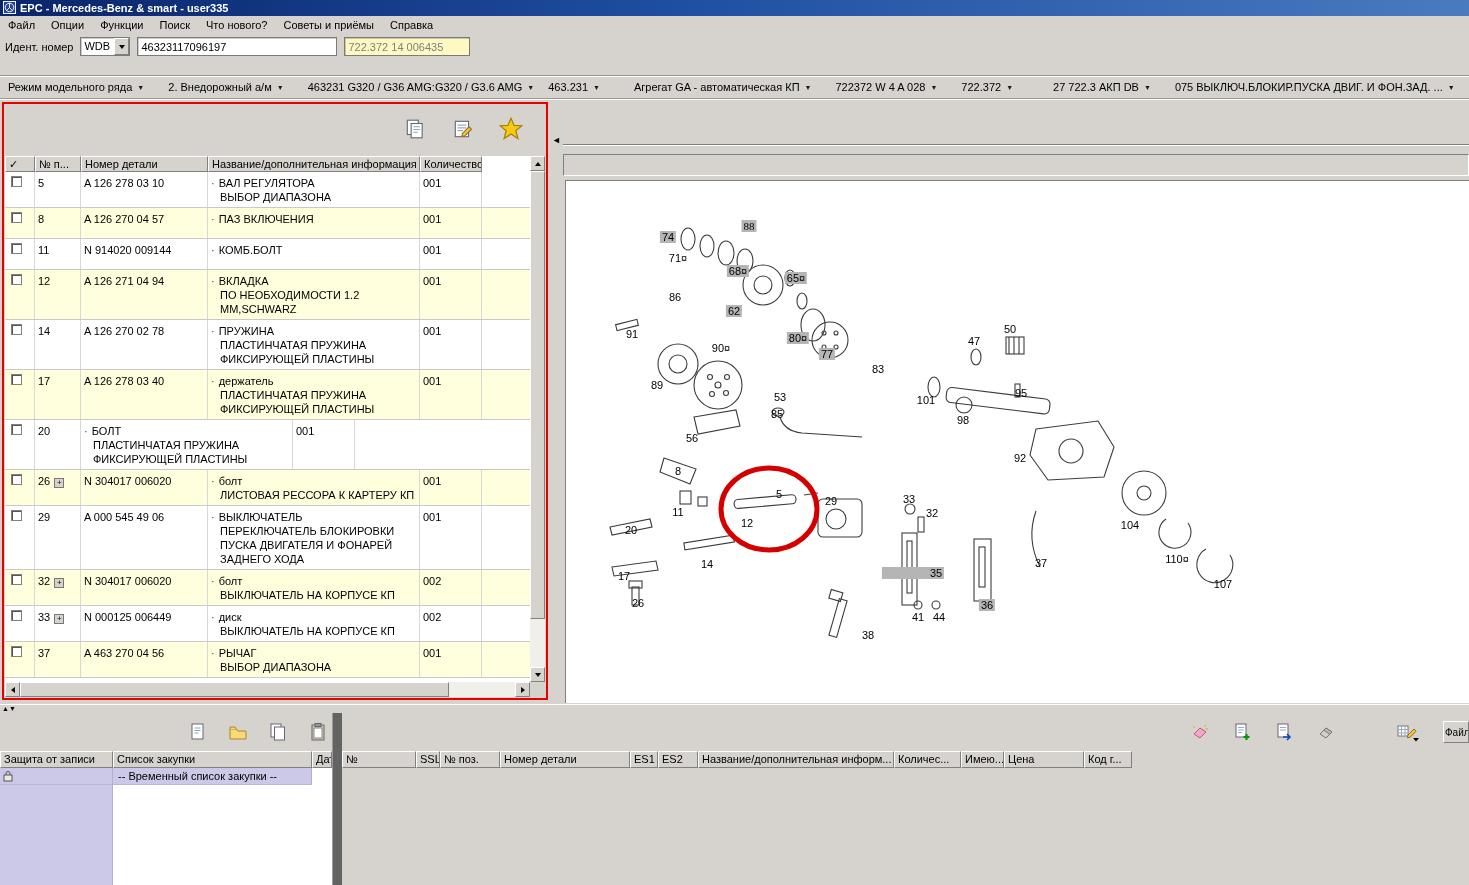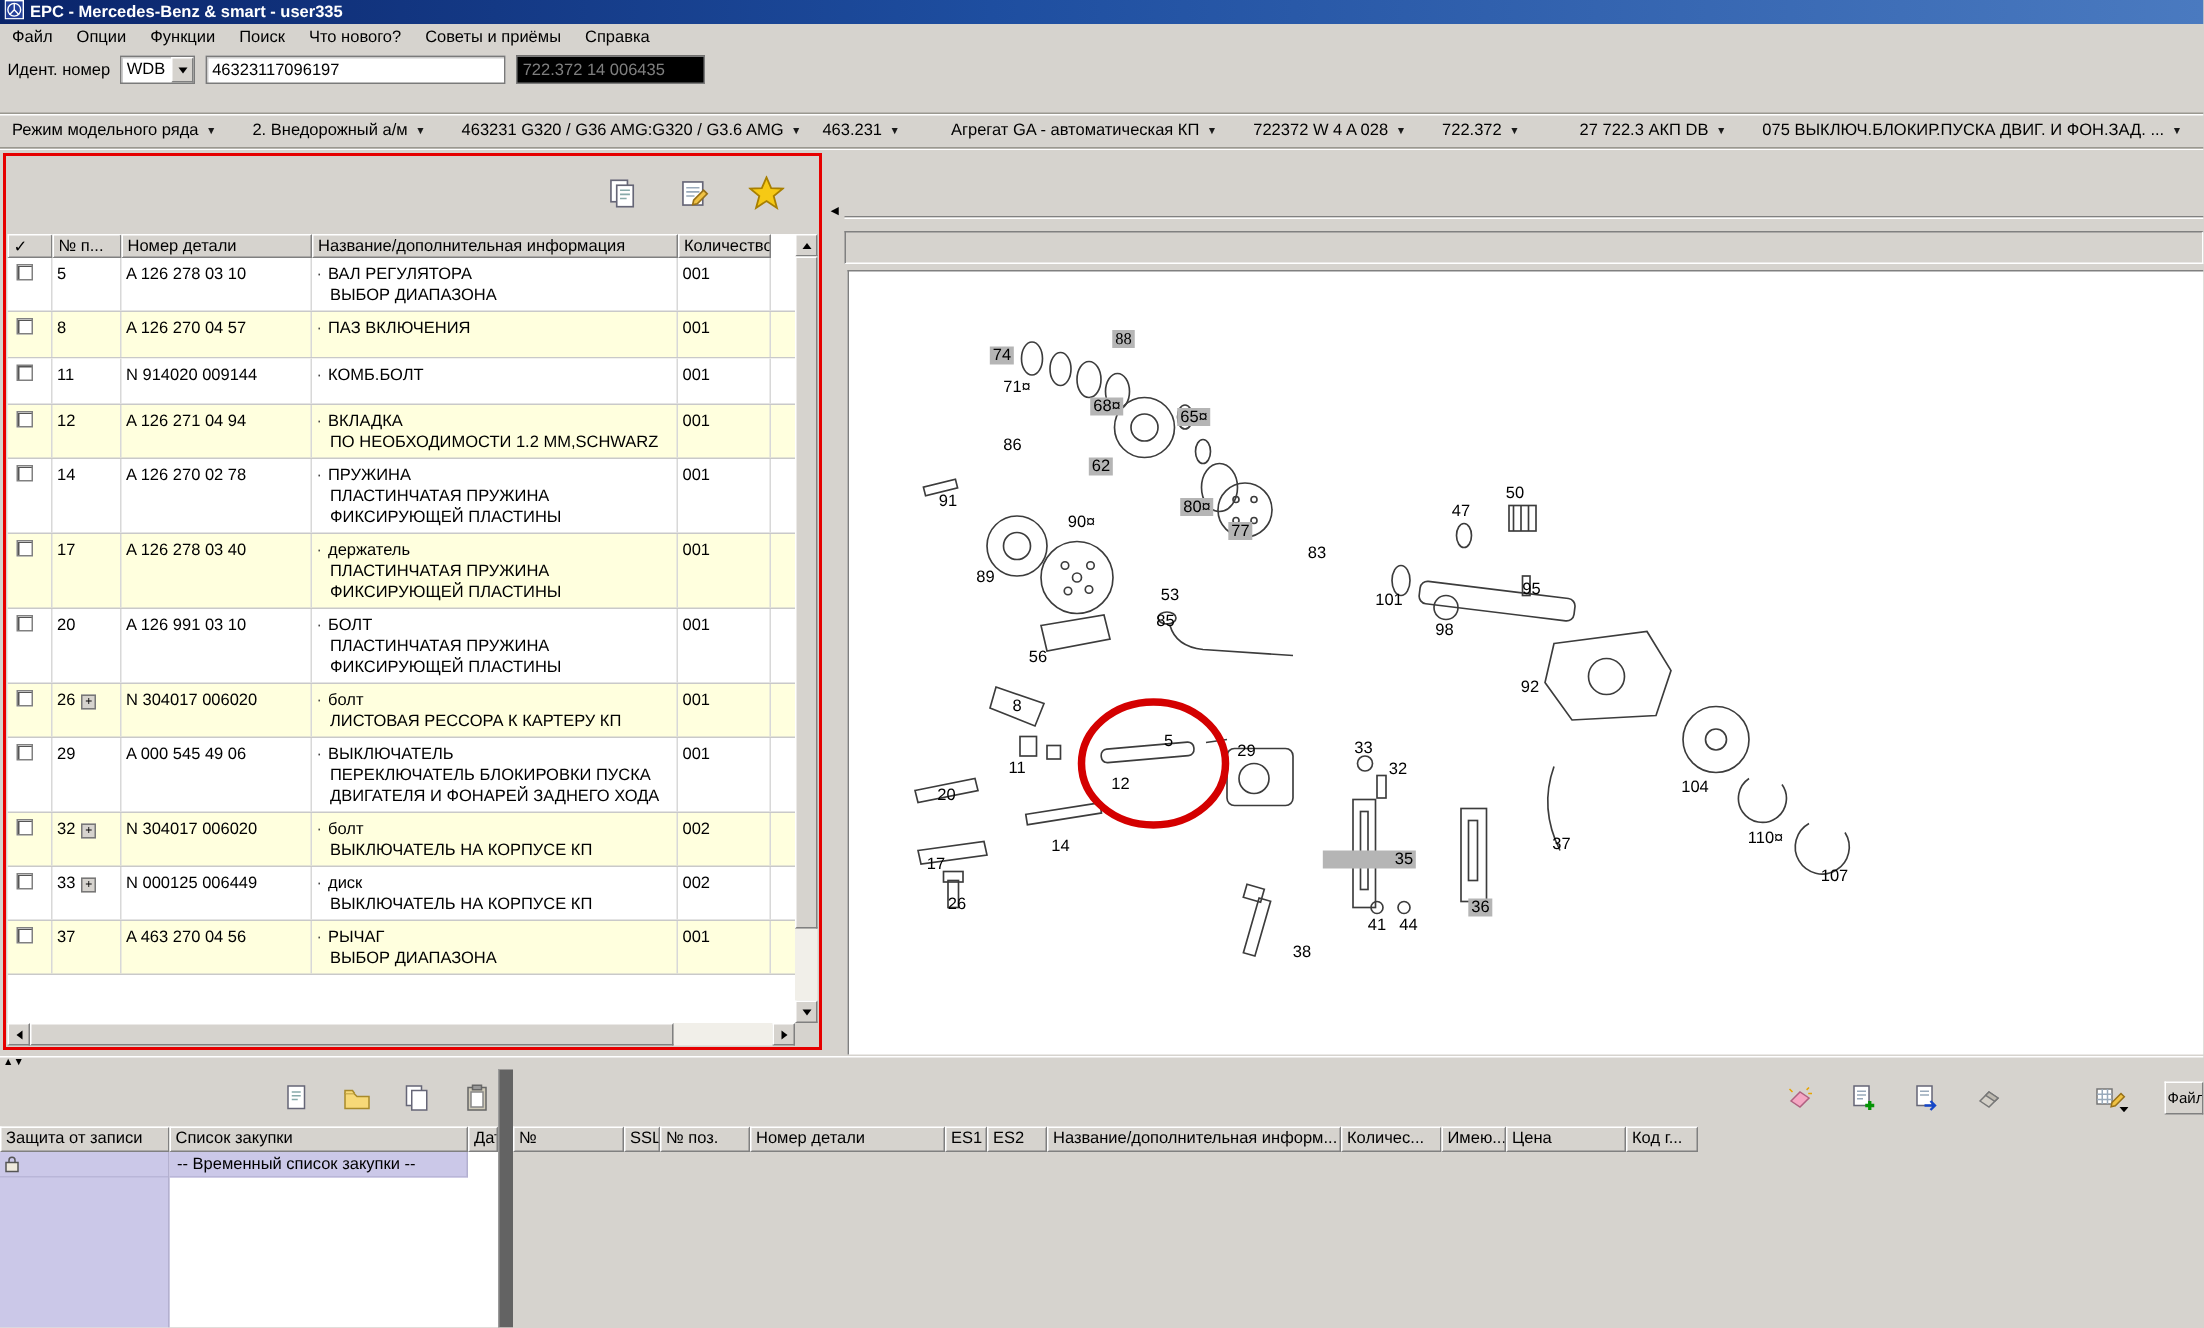--- a/index.html
+++ b/index.html
@@ -10,38 +10,38 @@
 
 #menubar{position:absolute;top:16px;left:0;width:100%;height:17px;display:flex;align-items:center;background:#d6d3ce}
 .menu-item{padding:1px 8px}
 
 #identbar{position:absolute;top:33px;left:0;width:100%;height:27px;display:flex;align-items:center;gap:7px;padding-left:5px}
 .combo{display:flex;width:50px;height:19px;background:#fff;border:1px solid #7a7a7a;box-shadow:inset 1px 1px 0 rgba(0,0,0,.2)}
 .combo .cv{flex:1;padding:2px 3px}
 .cbtn{width:15px;height:100%;background:#d6d3ce;border:1px solid;border-color:#fff #808080 #808080 #fff;display:flex;align-items:center;justify-content:center}
 .txt{height:19px;background:#fff;border:1px solid #7a7a7a;box-shadow:inset 1px 1px 0 rgba(0,0,0,.2);padding:2px 3px;font-family:"Liberation Sans",sans-serif;font-size:11px}
 #ident-input{width:200px}
-#ident-sec{width:126px;background:#000000;color:#7f7f7f}
+#ident-sec{width:126px;background:#fef9c3;color:#7f7f7f}
 
 #navbar{position:absolute;top:75px;left:0;width:100%;height:24px;display:flex;align-items:center;padding-left:8px;border-top:1px solid #9a9890;border-bottom:1px solid #9a9890;box-shadow:0 1px 0 #fff,inset 0 1px 0 #fff}
 .crumb{display:flex;align-items:center;margin-right:24px;white-space:nowrap}
 .crumb:nth-child(3){margin-right:14px}
 .crumb:nth-child(4){margin-right:34px}
 .crumb:nth-child(7){margin-right:40px}
 .crumb .arr{font-size:7px;margin-left:5px;color:#1a1a1a}
 
 #main{position:absolute;top:100px;left:0;width:100%;height:604px}
 #left-panel{position:absolute;left:2px;top:2px;width:546px;height:598px;border:2px solid #e60000;background:#d6d3ce}
 #panel-toolbar{height:50px;display:flex;justify-content:flex-end;align-items:center;gap:22px;padding-right:22px}
 .tool{width:26px;height:26px;display:flex;align-items:center;justify-content:center}
 #table-zone{position:absolute;left:1px;right:1px;top:52px;bottom:1px}
 #tbl{position:absolute;left:0;top:0;right:15px;bottom:15px;background:#fff;overflow:hidden}
 #thead{display:flex;height:16px}
 .th{background:#d6d3ce;border:1px solid;border-color:#fff #808080 #808080 #fff;padding:1px 3px;overflow:hidden;white-space:nowrap;flex:none}
-.w-check{width:30px}.w-pos{width:46px}.w-part{width:127px}.w-name{width:244px}.w-qty{width:62px}
+.w-check{width:30px}.w-pos{width:46px}.w-part{width:127px}.w-name{width:212px}.w-qty{width:62px}
 .trow{display:flex;border-bottom:1px solid #c9c9c9;background:#fff}
 .trow.alt{background:#ffffde}
 .td{padding:4px 3px 3px;border-right:1px solid #d8d8d8;overflow:hidden;flex:none;min-height:30px;line-height:14px}
 .nline{display:flex;gap:4px}
 .nm{font-weight:normal}
 .bullet{color:#444}
 .checkbox{width:11px;height:11px;background:#fff;border:1px solid #808080;box-shadow:inset 1px 1px 0 #555;display:inline-block;margin-left:3px}
 .plusbox{display:inline-block;width:10px;height:10px;border:1px solid #777;background:#d6d3ce;font-size:8px;line-height:8px;text-align:center;margin-left:4px}
 
 .scroll{background:#f1efe9}
@@ -276,21 +276,20 @@
                   <span class="bullet">·</span>
                   <span class="nm">держатель</span>
                 </div>
                 <div class="inf" style="margin-left: 9px;">ПЛАСТИНЧАТАЯ ПРУЖИНА ФИКСИРУЮЩЕЙ ПЛАСТИНЫ</div>
               </div>
               <div class="td w-qty">001</div>
             </div>
             <div class="trow">
               <div class="td w-check"><span class="checkbox"></span></div>
               <div class="td w-pos"><span>20</span></div>
-              <div class="td w-part">A 126 991 03 10</div>
               <div class="td w-name">
                 <div class="nline">
                   <span class="bullet">·</span>
                   <span class="nm">БОЛТ</span>
                 </div>
                 <div class="inf" style="margin-left: 9px;">ПЛАСТИНЧАТАЯ ПРУЖИНА ФИКСИРУЮЩЕЙ ПЛАСТИНЫ</div>
               </div>
               <div class="td w-qty">001</div>
             </div>
             <div class="trow alt">

